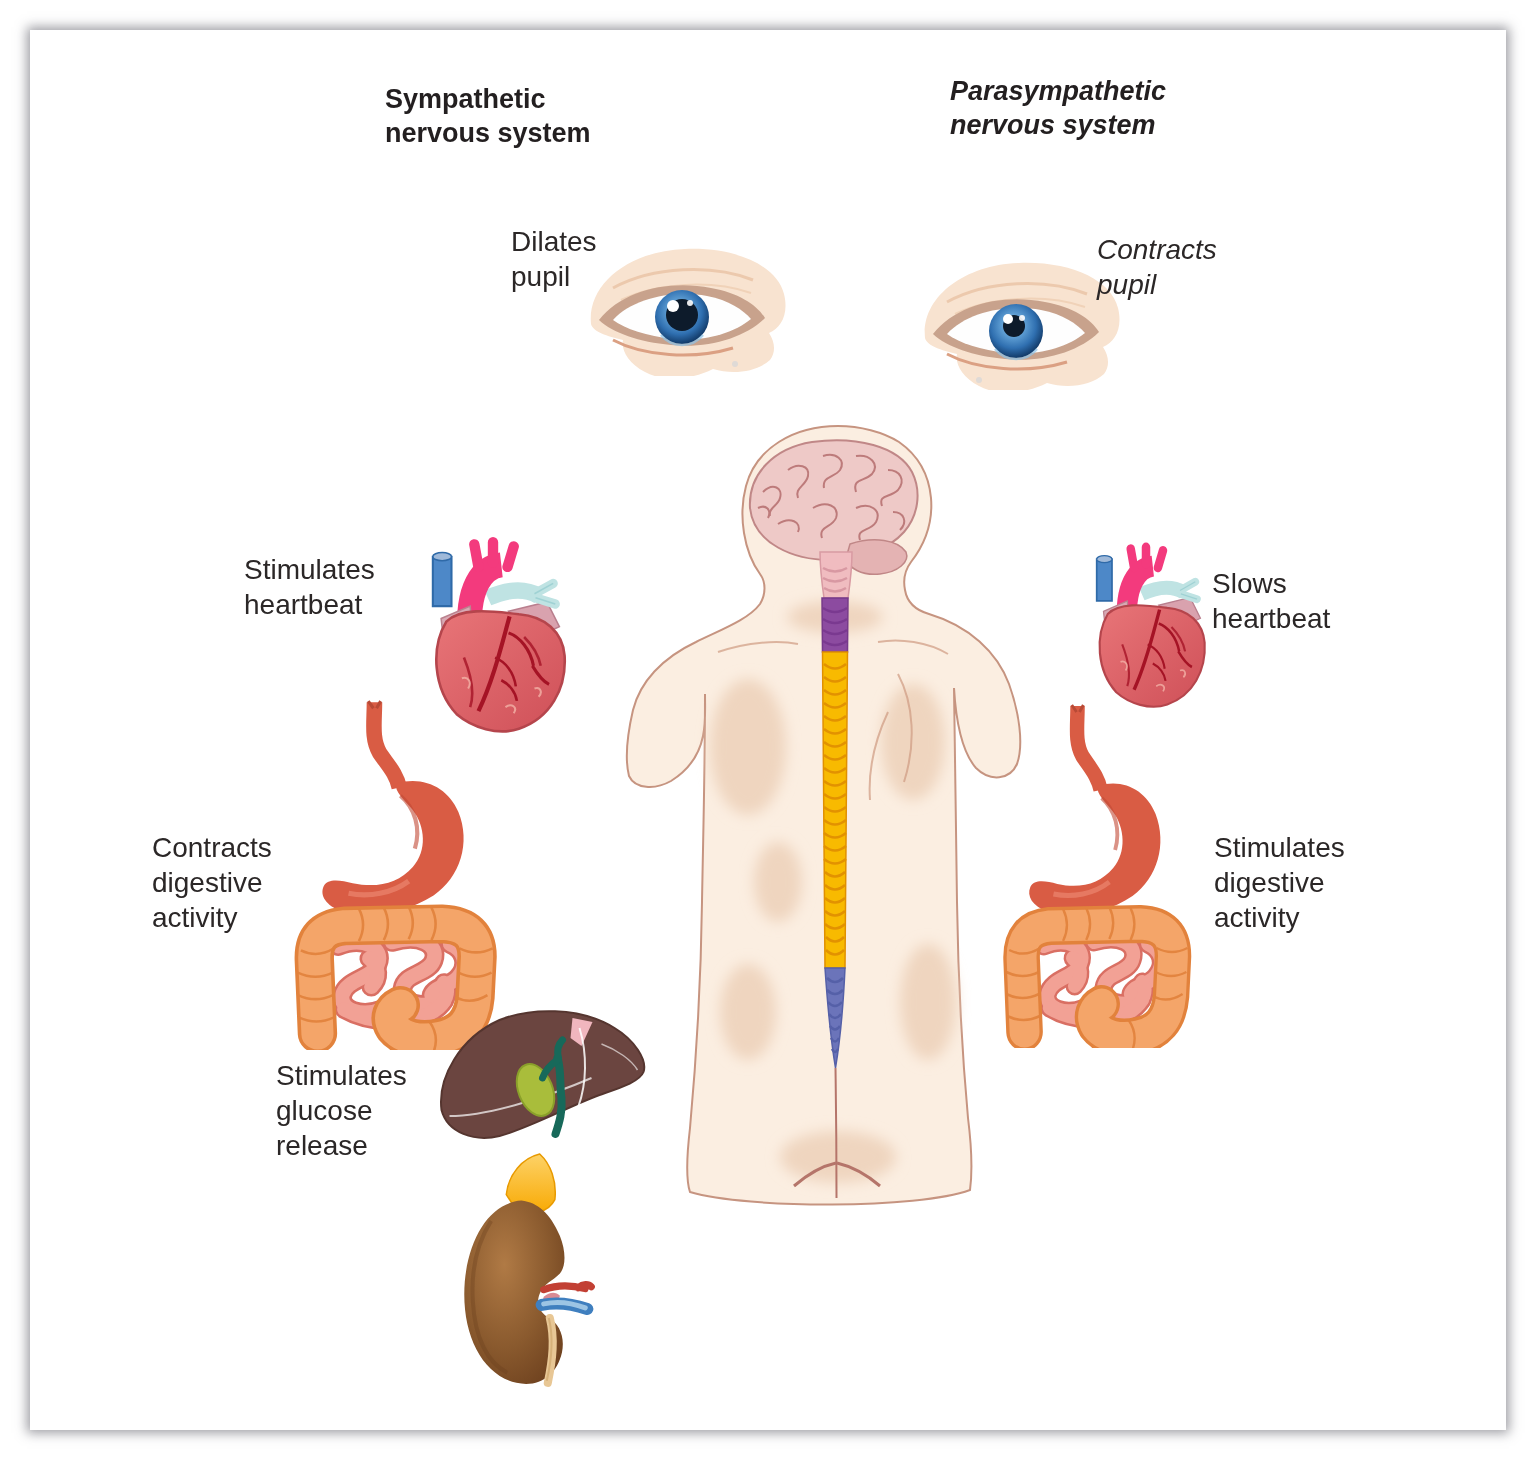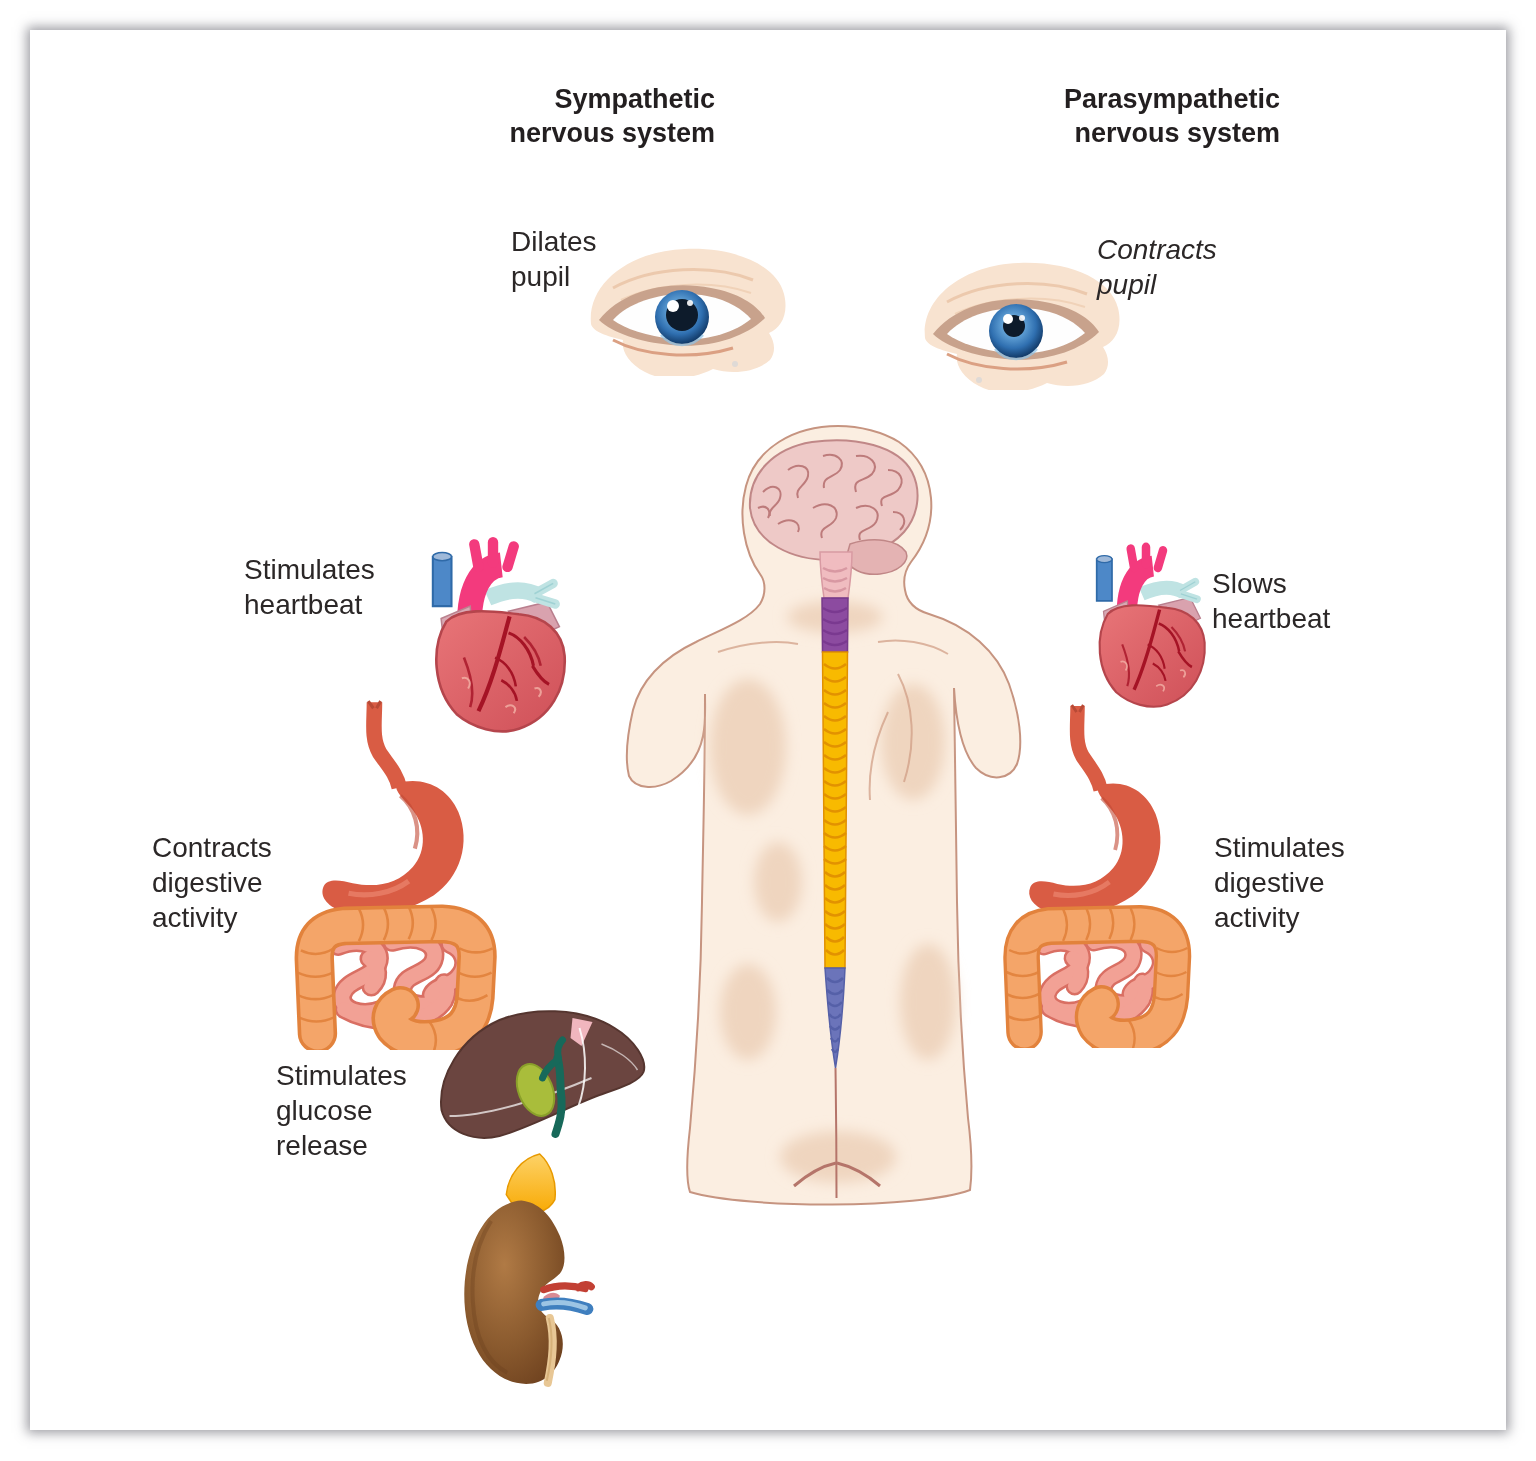--- a/index.html
+++ b/index.html
@@ -2,21 +2,21 @@
 <html><head>
 <meta charset="utf-8">
 <style>
   html,body{margin:0;padding:0;background:#ffffff;}
   .canvas{position:relative;width:1536px;height:1461px;background:#ffffff;overflow:hidden;
           font-family:"Liberation Sans","DejaVu Sans",sans-serif;}
   .card{position:absolute;left:30px;top:30px;width:1476px;height:1400px;background:#ffffff;
         box-shadow:0 0 11px 3px rgba(75,75,85,.55);}
   .abs{position:absolute;}
   .title{position:absolute;font-weight:bold;font-size:27px;line-height:34px;color:#231f20;
-         text-align:right;white-space:pre-line;width:330px;}
+         text-align:left;white-space:pre-line;width:330px;}
   .label{position:absolute;font-size:28px;line-height:35px;color:#2b2727;white-space:pre-line;}
   svg{display:block;}
 </style>
 </head>
 <body>
 
 <div class="canvas">
   <div class="card"></div>
 
   <svg width="0" height="0" style="position:absolute" aria-hidden="true">
@@ -152,21 +152,21 @@
         <path d="M 90,153 C 105,150 120,152 135,157" stroke="#3f7fbf" stroke-width="12" fill="none" stroke-linecap="round"></path>
         <path d="M 92,152 C 106,149 120,151 133,156" stroke="#9cc4e4" stroke-width="5" fill="none" stroke-linecap="round"></path>
         <path d="M 98,166 C 103,186 101,206 96,230" stroke="#e8c795" stroke-width="8" fill="none" stroke-linecap="round"></path>
         <path d="M 97,166 C 102,186 100,206 95,228" stroke="#caa268" stroke-width="2" fill="none" opacity="0.6"></path>
       </symbol>
     </defs>
   </svg>
 
   <div class="title" style="left:385px;top:82px;">Sympathetic
 nervous system</div>
-  <div class="title" style="left:950px;top:82px;">Parasympathetic
+  <div class="title" style="left:950px;top:74px;font-style:italic;">Parasympathetic
 nervous system</div>
 
   <svg class="abs" style="left:598px;top:412px;" width="452" height="845" viewBox="0 0 452 845">
     <path d="M 240,14 C 196,14 158,36 148,74 C 140,104 146,140 162,162 C 168,170 168,182 162,192 C 150,208 122,218 98,230 C 64,246 42,270 35,298 C 29,324 27,348 31,364 C 37,377 57,378 73,369 C 89,359 101,344 105,324 C 108,310 107,296 107,282 C 107,360 105,430 104,490 C 103,570 98,650 92,716 C 88,750 88,768 92,780 C 150,797 320,797 372,778 C 375,756 373,730 370,706 C 364,640 360,560 359,490 C 358,420 357,340 356,276 C 358,310 364,340 378,356 C 392,370 412,368 419,352 C 426,332 421,300 411,272 C 399,240 371,214 331,202 C 317,198 309,190 307,178 C 305,168 307,158 313,150 C 327,132 335,110 333,86 C 331,64 321,44 301,30 C 285,20 262,14 240,14 Z" fill="#fbeee1" stroke="#c69480" stroke-width="2"></path>
     <g filter="url(#soften)" fill="#efd5bf">
       <ellipse cx="150" cy="335" rx="38" ry="68"></ellipse>
       <ellipse cx="315" cy="330" rx="32" ry="58"></ellipse>
       <ellipse cx="150" cy="600" rx="28" ry="48"></ellipse>
       <ellipse cx="330" cy="590" rx="28" ry="58"></ellipse>
       <ellipse cx="240" cy="745" rx="58" ry="26"></ellipse>

